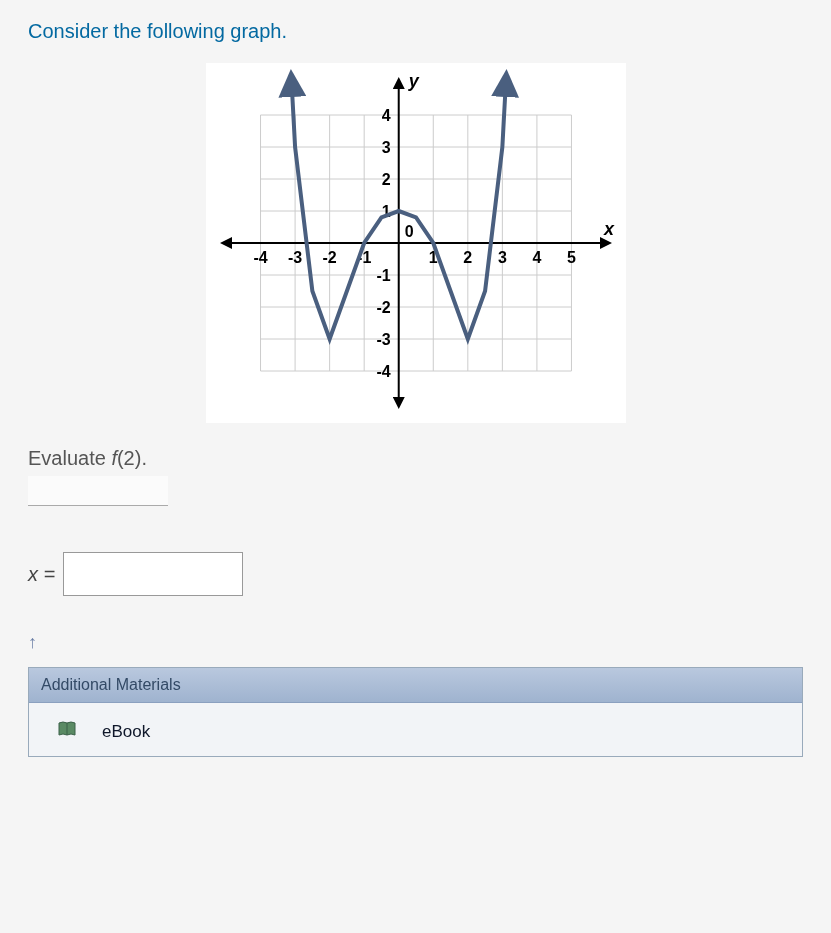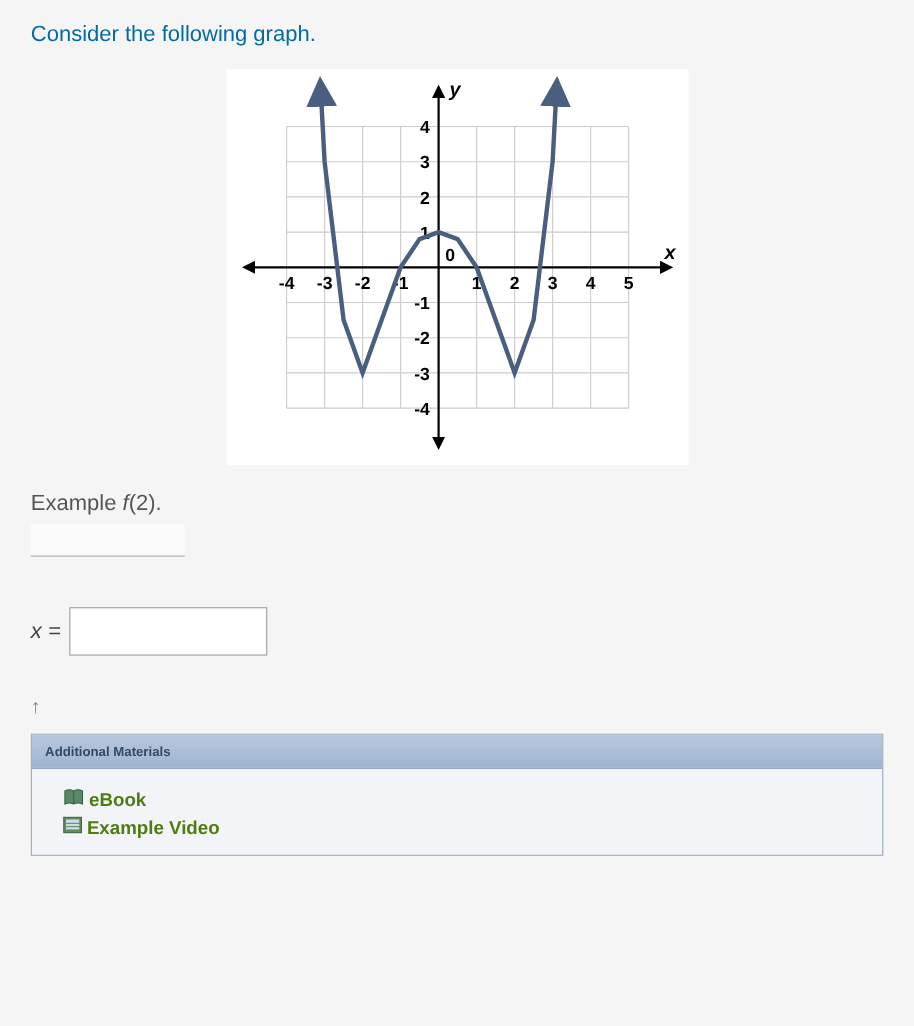--- a/index.html
+++ b/index.html
@@ -65,35 +65,34 @@
     }
     .materials-panel {
       border: 1px solid #9ab;
       background: #f2f4f7;
     }
     .materials-header {
       background: linear-gradient(#b9c8de, #9fb3cf);
       border-bottom: 1px solid #8ba0bf;
       padding: 8px 12px;
       color: #334a66;
-      font-weight: bold;
-      font-size: 12px;
+      font-weight: normal;
+      font-size: 16px;
     }
     .materials-body {
       padding: 14px 28px 10px 28px;
     }
     .material-link {
       display: flex;
       align-items: center;
-      gap: 4px;
-      color: #4d7c0f;
+      gap: 25px;
+      color: #0f172a;
       font-size: 17px;
       margin: 4px 0;
       cursor: pointer;
-      font-weight: bold;
     }
     .material-link svg { flex-shrink: 0; }
   </style>
 </head>
 <body>
 
 
 
 
 <div class="prompt">Consider the following graph.</div>
@@ -153,21 +152,21 @@
         <text x="184.72727272727272" y="58" text-anchor="end">4</text>
       </g>
     <text id="y-label" font-family="Arial" font-size="18" font-weight="bold" font-style="italic" fill="#000" x="202.72727272727272" y="24">y</text>
     <text id="x-label" font-family="Arial" font-size="18" font-weight="bold" font-style="italic" fill="#000" x="398" y="172">x</text>
     <path id="curve" fill="none" stroke="#4a5f7f" stroke-width="4" stroke-linecap="round" marker-start="url(#curvArr)" marker-end="url(#curvArr)" d="M85.63636363636364 20 L89.0909090909091 84 L106.36363636363636 228 L123.63636363636363 276 L140.9090909090909 228 L158.1818181818182 180 L175.45454545454547 154.4 L192.72727272727272 148 L210 154.4 L227.27272727272725 180 L244.54545454545456 228 L261.8181818181818 276 L279.09090909090907 228 L296.3636363636364 84 L299.8181818181818 20 "></path>
   </svg>
 </div>
 
 
 <div class="question-line">
-  <span>Example </span><span class="italic">f</span><span>(2)</span><span>.</span>
+  <span>Evaluate </span><span class="italic">f</span><span>(2)</span><span>.</span>
 </div>
 <input type="text" class="answer-blank" value="" style="">
 
 
 <div class="solve-block">
   <div class="x-eq-row">
     <span class="x-eq-label italic">x =</span>
     <input type="text" class="boxed-input" value="" style="">
   </div>
 </div>
@@ -179,26 +178,17 @@
 <div class="materials-panel">
   <div class="materials-header">Additional Materials</div>
   <div class="materials-body" id="materials-body">
       <div class="material-link">
         <span><svg width="20" height="16" viewBox="0 0 20 16">
             <path d="M2 2 Q6 0 10 2 Q14 0 18 2 V14 Q14 12 10 14 Q6 12 2 14 Z" fill="#5a8a64" stroke="#3a6048" stroke-width="1"></path>
             <line x1="10" y1="2" x2="10" y2="14" stroke="#3a6048"></line>
           </svg></span>
         <span>eBook</span>
       </div>
-      <div class="material-link">
-        <span><svg width="18" height="16" viewBox="0 0 18 16">
-            <rect x="1" y="1" width="16" height="14" fill="#6b8a5a" stroke="#3a6048"></rect>
-            <rect x="3" y="3" width="12" height="3" fill="#cde"></rect>
-            <rect x="3" y="7" width="12" height="2" fill="#cde"></rect>
-            <rect x="3" y="10" width="12" height="2" fill="#cde"></rect>
-          </svg></span>
-        <span>Example Video</span>
-      </div>
     </div>
 </div>
 
 
 
 
 </body></html>

